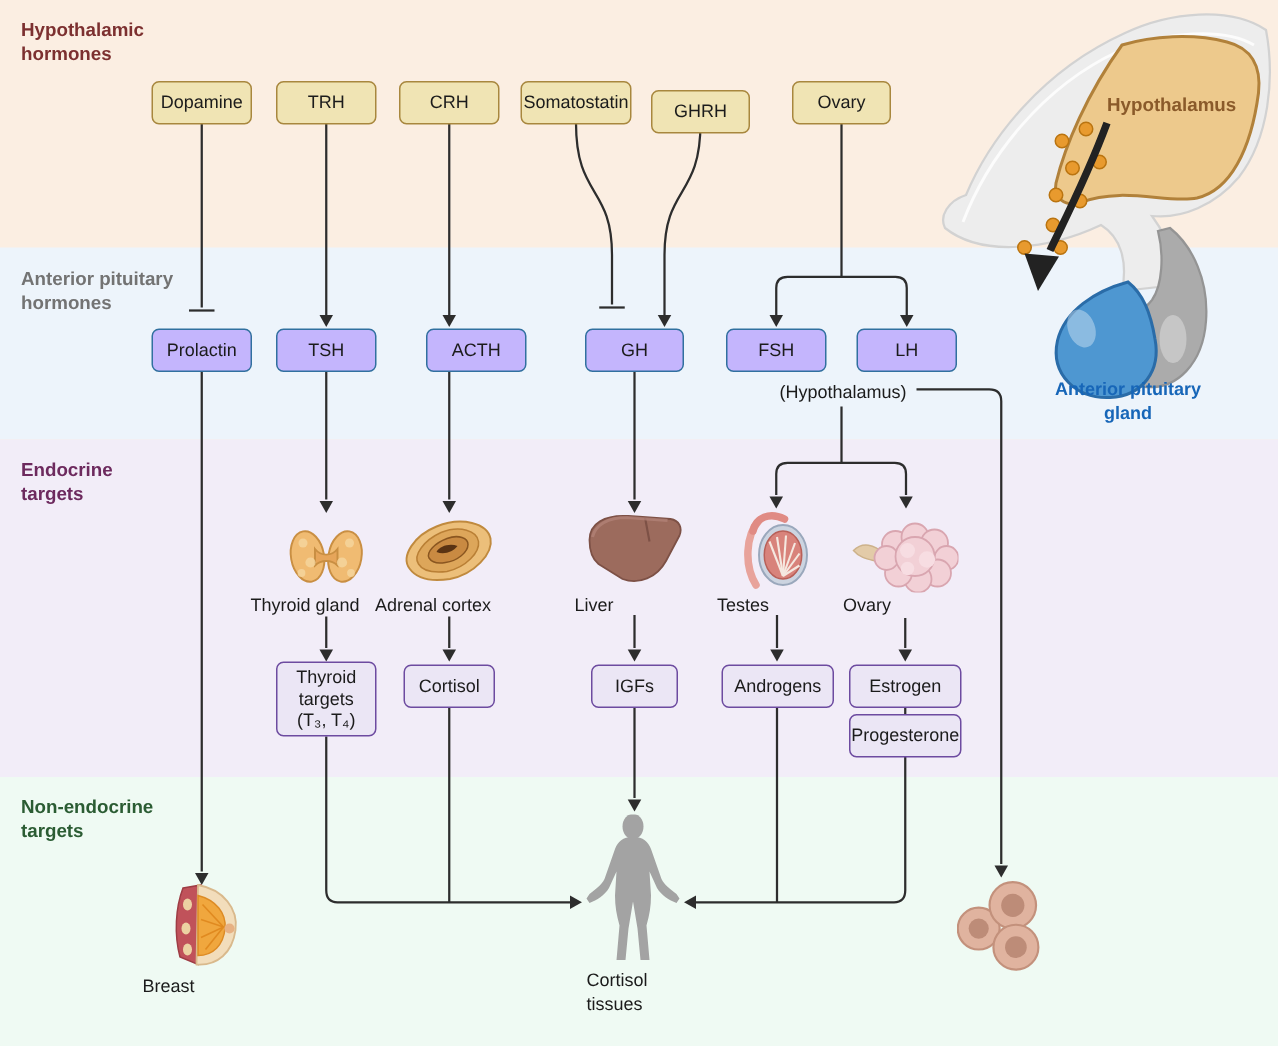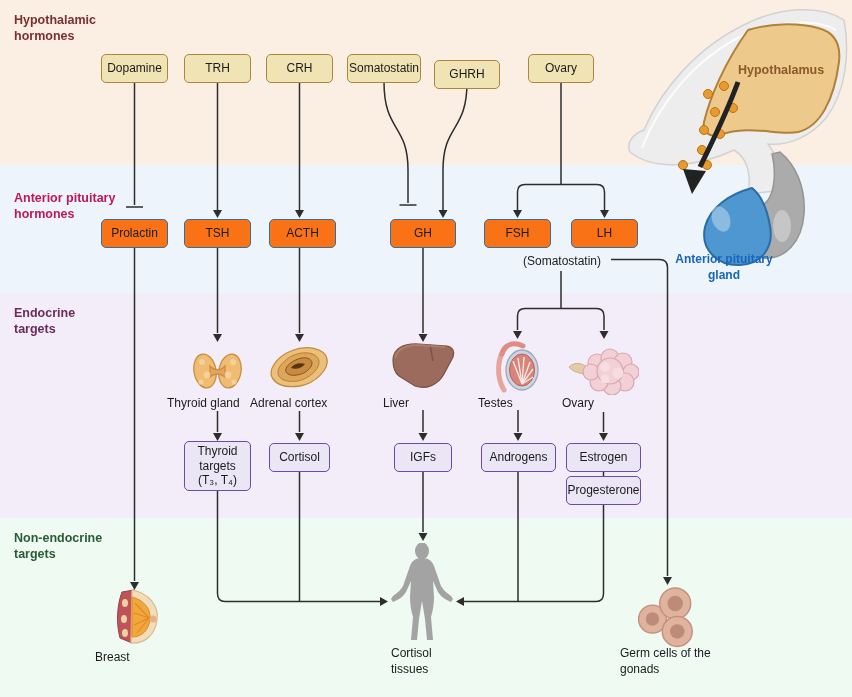--- a/index.html
+++ b/index.html
@@ -9,36 +9,36 @@
     background:#fbeee2;
     text-decoration:underline;
   }
   .band{position:absolute;left:0;width:852px;}
   .band-hypo{top:0;height:165px;background:#fbeee2;}
   .band-pit{top:165px;height:128px;background:#edf4fb;}
   .band-endo{top:293px;height:225px;background:#f2edf8;}
   .band-non{top:518px;height:179px;background:#effaf3;}
   .section-label{position:absolute;left:14px;font-weight:bold;font-size:12.5px;line-height:1.28;z-index:4;}
   .lbl-hypo{top:12px;color:#7c3030;width:100px;}
-  .lbl-pit{top:178px;color:#be185d;width:120px;margin-top:12px;}
+  .lbl-pit{top:178px;color:#737373;width:120px;}
   .lbl-endo{top:305px;color:#6d2a5e;width:80px;}
   .lbl-non{top:530px;color:#2b5c33;width:110px;}
   .box{
     position:absolute;display:flex;align-items:center;justify-content:center;
     text-align:center;font-size:12px;line-height:1.22;border-radius:5px;
     border:1.4px solid;box-sizing:border-box;z-index:3;padding:1px 12px;
   }
   .box-tan{background:#f0e4b4;border-color:#a8873e;}
-  .box-blue{background:#f97316;border-color:#31709f;}
+  .box-blue{background:#c4b5fd;border-color:#31709f;}
   .box-purple{background:#ebe6f5;border-color:#6d4ba0;}
   .caption{position:absolute;font-size:12px;text-align:left;line-height:1.3;z-index:3;}
   .note{position:absolute;font-size:12px;z-index:3;}
   .ill-label{position:absolute;font-weight:bold;text-align:center;z-index:4;line-height:1.3;}
   .ill-hypothalamus{left:738px;top:62px;width:86px;font-size:12.5px;color:#8a5a2a;}
-  .ill-pituitary{left:666px;top:252px;width:116px;font-size:12px;color:#1766b8;}
+  .ill-pituitary{left:666px;top:252px;width:116px;font-size:12px;color:#1766b8;padding-left:28px;}
   svg{display:block;}
   #wires{position:absolute;left:0;top:0;z-index:1;}
   .icon{position:absolute;z-index:2;}
 </style>
 </head>
 <body>
 
 <div id="canvas">
 
   <div class="band band-hypo"></div>
@@ -111,25 +111,25 @@
 
   <div class="box box-tan" style="left:101px;top:54px;width:67px;height:29px">Dopamine</div>
   <div class="box box-tan" style="left:184px;top:54px;width:67px;height:29px">TRH</div>
   <div class="box box-tan" style="left:266px;top:54px;width:67px;height:29px">CRH</div>
   <div class="box box-tan" style="left:347px;top:54px;width:74px;height:29px">Somatostatin</div>
   <div class="box box-tan" style="left:434px;top:60px;width:66px;height:29px">GHRH</div>
   <div class="box box-tan" style="left:528px;top:54px;width:66px;height:29px">Ovary</div>
 
   <div class="box box-blue" style="left:101px;top:219px;width:67px;height:29px">Prolactin</div>
   <div class="box box-blue" style="left:184px;top:219px;width:67px;height:29px">TSH</div>
-  <div class="box box-blue" style="left:269px;top:219px;width:67px;height:29px">ACTH</div>
+  <div class="box box-blue" style="left:284px;top:219px;width:67px;height:29px">ACTH</div>
   <div class="box box-blue" style="left:390px;top:219px;width:66px;height:29px">GH</div>
   <div class="box box-blue" style="left:484px;top:219px;width:67px;height:29px">FSH</div>
   <div class="box box-blue" style="left:571px;top:219px;width:67px;height:29px">LH</div>
-  <div class="note" style="left:512px;top:254px;width:100px;text-align:center">(Somatostatin)</div>
+  <div class="note" style="left:512px;top:254px;width:100px;text-align:center">(Hypothalamus)</div>
 
   <svg class="icon" style="left:191px;top:342px" width="53" height="53" viewBox="0 0 53 53">
     <g stroke="#c98f43" stroke-width="1.3">
       <ellipse cx="14" cy="29" rx="11" ry="17" fill="#f0bb72" transform="rotate(-10 14 29)"></ellipse>
       <ellipse cx="39" cy="29" rx="11" ry="17" fill="#f0bb72" transform="rotate(10 39 29)"></ellipse>
       <path d="M19,24 C23,29 30,29 34,24 L34,35 C30,31 23,31 19,35 Z" fill="#e6a55a"></path>
     </g>
     <g fill="#f6d7a0" opacity="0.8">
       <circle cx="11" cy="20" r="3"></circle>
         <circle cx="16" cy="33" r="3.4"></circle>
@@ -228,21 +228,20 @@
     </g>
     <g fill="#bd8c78">
       <circle cx="14" cy="32" r="6.5"></circle>
         <circle cx="36" cy="17" r="7.5"></circle>
         <circle cx="38" cy="44" r="7"></circle>
     </g>
   </svg>
 
   <div class="caption" style="left:95px;top:650px;width:80px">Breast</div>
   <div class="caption" style="left:391px;top:646px;width:62px">Cortisol tissues</div>
-  <div class="caption" style="left:620px;top:646px;width:96px">Germ cells of the gonads</div>
 
   <svg class="icon" style="left:620px;top:2px" width="232" height="288" viewBox="0 0 232 288">
     <path d="M10,150 C6,142 12,132 24,128 C40,90 75,45 130,20 C160,6 200,2 224,18 C230,50 226,90 206,116 C190,135 168,144 148,142 C158,156 166,172 164,188 L128,192 C132,172 127,156 114,148 C80,164 35,170 10,150 Z" fill="#ededed" stroke="#d2d2d2" stroke-width="1.5"></path>
     <path d="M22,146 C38,104 74,56 126,32 C156,19 196,16 216,28" fill="none" stroke="#ffffff" stroke-width="2" opacity="0.8"></path>
     <path d="M128,28 C105,60 90,95 84,120 C82,130 90,136 100,133 C130,122 158,134 178,130 C200,125 214,98 219,60 C221,42 214,30 198,26 C175,20 148,22 128,28 Z" fill="#edc98c" stroke="#b1813a" stroke-width="2"></path>
     <path d="M160,150 C175,162 186,185 184,212 C182,240 165,258 143,256 C128,254 120,242 124,228 C128,214 140,208 148,198 C155,188 156,168 152,152 Z" fill="#ababab" stroke="#949494" stroke-width="1.5"></path>
     <ellipse cx="162" cy="224" rx="9" ry="16" fill="#c6c6c6"></ellipse>
     <path d="M132,186 C110,192 90,205 85,225 C80,248 98,264 120,263 C142,262 154,245 150,224 C147,206 142,194 132,186 Z" fill="#4e97d1" stroke="#2a6ca8" stroke-width="2"></path>
     <ellipse cx="101" cy="217" rx="9" ry="13" fill="#ffffff" opacity="0.35" transform="rotate(-20 101 217)"></ellipse>
     <g fill="#e89a2e" stroke="#ba7410" stroke-width="1">

